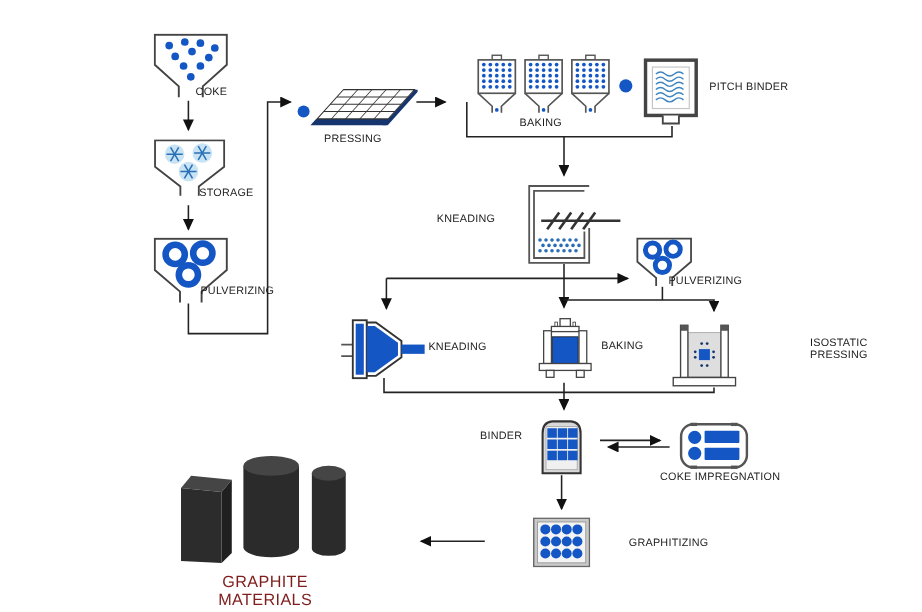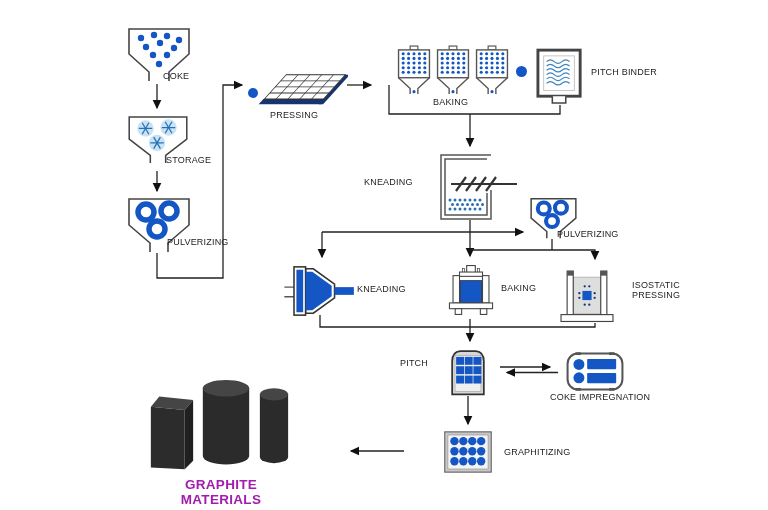--- a/index.html
+++ b/index.html
@@ -1,21 +1,21 @@
 <!DOCTYPE html>
 <html><head>
 <meta charset="utf-8">
 <style>
   html,body{margin:0;padding:0;background:#fff;}
   #canvas{position:relative;width:768px;height:510px;background:#fff;overflow:hidden;
           font-family:"Liberation Sans",sans-serif;border-radius:12px;}
   .abs{position:absolute;}
   .lbl{font-size:9px;color:#1c1c1c;letter-spacing:.2px;white-space:nowrap;line-height:1.1;}
-  .lbl.wrap{white-space:normal;}
-  .product{font-size:13.5px;font-weight:bold;color:#a21caf;letter-spacing:.3px;
+  .lbl.wrap{white-space:normal;margin-left:43px;}
+  .product{font-size:13.5px;font-weight:normal;color:#7f1d1d;letter-spacing:.3px;
            width:142px;text-align:center;}
   .dot{border-radius:50%;background:#1356c4;}
   svg{display:block;}
 </style>
 </head>
 <body>
 
 <div id="canvas">
 
   <svg class="abs" style="left:0;top:0" width="768" height="510" viewBox="0 0 768 510">
@@ -434,18 +434,18 @@
   <span class="abs lbl" style="left:166px;top:156px">STORAGE</span>
   <span class="abs lbl" style="left:167px;top:238px">PULVERIZING</span>
   <span class="abs lbl" style="left:270px;top:111px">PRESSING</span>
   <span class="abs lbl" style="left:433px;top:98px">BAKING</span>
   <span class="abs lbl" style="left:591px;top:68px">PITCH BINDER</span>
   <span class="abs lbl" style="left:364px;top:178px">KNEADING</span>
   <span class="abs lbl" style="left:557px;top:230px">PULVERIZING</span>
   <span class="abs lbl" style="left:357px;top:285px">KNEADING</span>
   <span class="abs lbl" style="left:501px;top:284px">BAKING</span>
   <span class="abs lbl wrap" style="left:632px;top:281px;width:58px">ISOSTATIC PRESSING</span>
-  <span class="abs lbl" style="left:400px;top:359px">PITCH</span>
+  <span class="abs lbl" style="left:400px;top:359px">BINDER</span>
   <span class="abs lbl" style="left:550px;top:393px">COKE IMPREGNATION</span>
-  <span class="abs lbl" style="left:504px;top:448px">GRAPHITIZING</span>
+  <span class="abs lbl" style="left:524px;top:448px">GRAPHITIZING</span>
   <span class="abs product" style="left:150px;top:477px">GRAPHITE MATERIALS</span>
 
 </div>
 
 </body></html>

